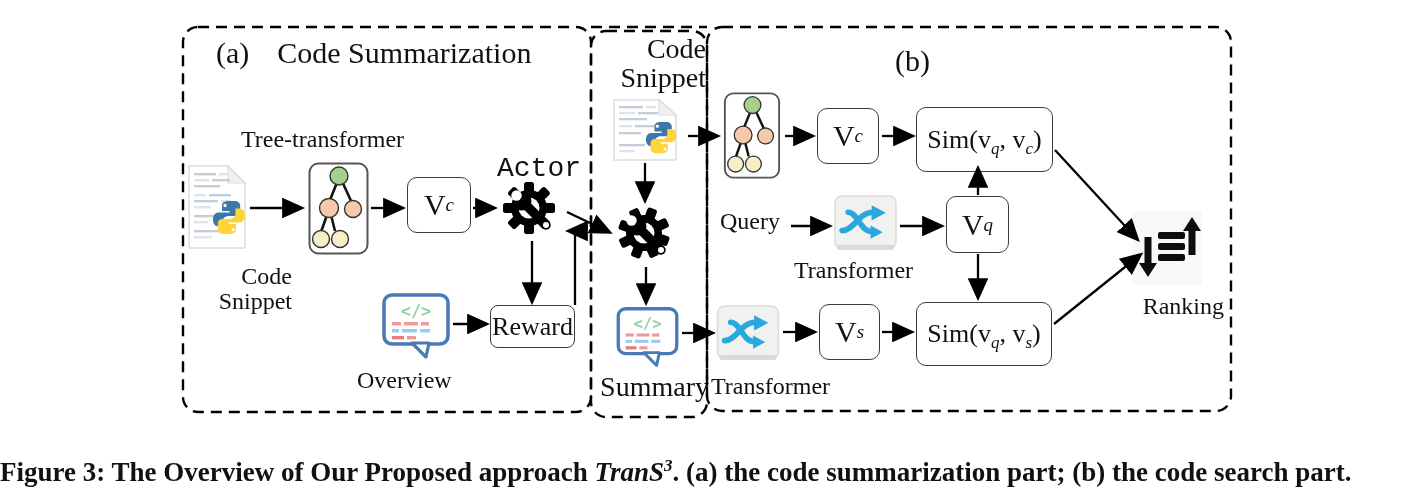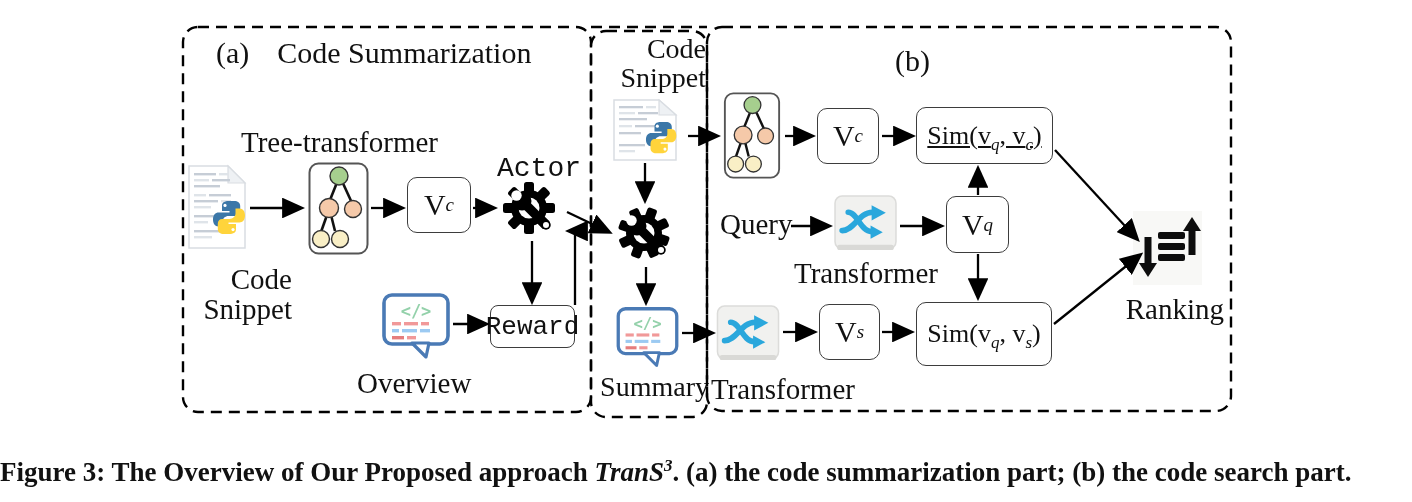--- a/index.html
+++ b/index.html
@@ -1,20 +1,20 @@
 <!DOCTYPE html>
 <html><head>
 <meta charset="utf-8">
 <style>
   html,body{margin:0;padding:0;background:#ffffff;}
   .stage{position:relative;width:1412px;height:502px;background:#fff;overflow:hidden;
          font-family:"Liberation Serif",serif;color:#111;}
   .diagram{position:absolute;left:0;top:0;width:1412px;height:448px;}
   .abs{position:absolute;}
-  .lbl{font-size:29px;white-space:nowrap;line-height:1.05;}
+  .lbl{font-size:24px;white-space:nowrap;line-height:1.05;}
   .ctr{text-align:right;}
   .sec-title{display:flex;gap:28px;font-size:30px;white-space:nowrap;}
   .node{position:absolute;display:flex;align-items:center;justify-content:center;
         background:#fff;border:1.8px solid #3d3d3d;border-radius:10px;box-sizing:border-box;}
   .vbase{font-size:30px;}
   sub.vs{font-size:19px;font-style:italic;line-height:0;}
   .simtext{font-size:26px;white-space:nowrap;}
   .simtext sub{font-size:17px;font-style:italic;line-height:0;}
   .reward-text{font-size:26px;}
   .caption{position:absolute;left:0;top:456px;width:1412px;text-align:left;
@@ -62,40 +62,40 @@
 
     <div class="abs lbl" style="left:711px;top:374px;">Transformer</div>
 
     <div class="abs lbl ctr" style="left:1116px;top:294px;width:108px;">Ranking</div>
 
     <div class="node" style="left:407px;top:177px;width:64px;height:56px;">
       <span class="vbase">V</span>
         <sub class="vs">c</sub>
     </div>
 
-    <div class="node" style="left:490px;top:305px;width:85px;height:43px;border-radius:8px;font-family:Liberation Mono, monospace;">
+    <div class="node" style="left:490px;top:305px;width:85px;height:43px;border-radius:8px;">
       <span class="reward-text">Reward</span>
     </div>
 
     <div class="node" style="left:817px;top:108px;width:62px;height:56px;">
       <span class="vbase">V</span>
         <sub class="vs">c</sub>
     </div>
 
     <div class="node" style="left:946px;top:196px;width:63px;height:57px;">
       <span class="vbase">V</span>
         <sub class="vs">q</sub>
     </div>
 
     <div class="node" style="left:819px;top:304px;width:61px;height:56px;">
       <span class="vbase">V</span>
         <sub class="vs">s</sub>
     </div>
 
-    <div class="node" style="left:916px;top:107px;width:137px;height:57px;text-decoration:underline;">
+    <div class="node" style="left:916px;top:107px;width:137px;height:65px;">
       <span class="simtext"><span>Sim(v</span><sub>q</sub><span>, v</span><sub>c</sub><span>)</span></span>
     </div>
 
     <div class="node" style="left:916px;top:302px;width:136px;height:64px;">
       <span class="simtext"><span>Sim(v</span><sub>q</sub><span>, v</span><sub>s</sub><span>)</span></span>
     </div>
 
     <div class="icon-wrap" style="left:186px;top:164px;">
       <svg width="62" height="86" viewBox="0 0 62 86">
         <path d="M3 2 H42 L59 19 V84 H3 Z" fill="#ffffff" stroke="#d9dde2" stroke-width="1.5"></path>

